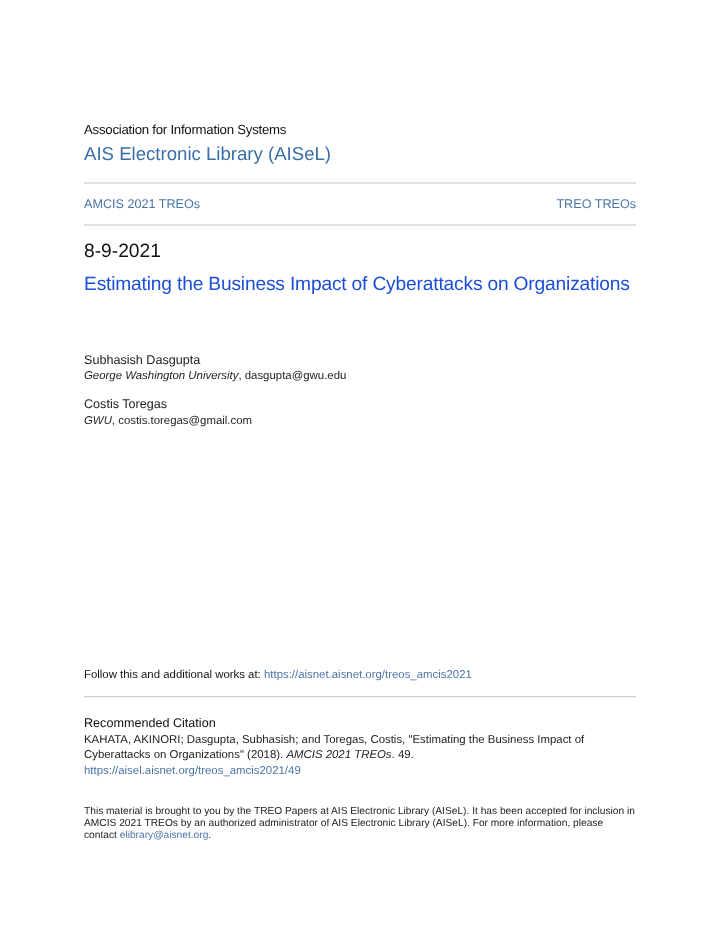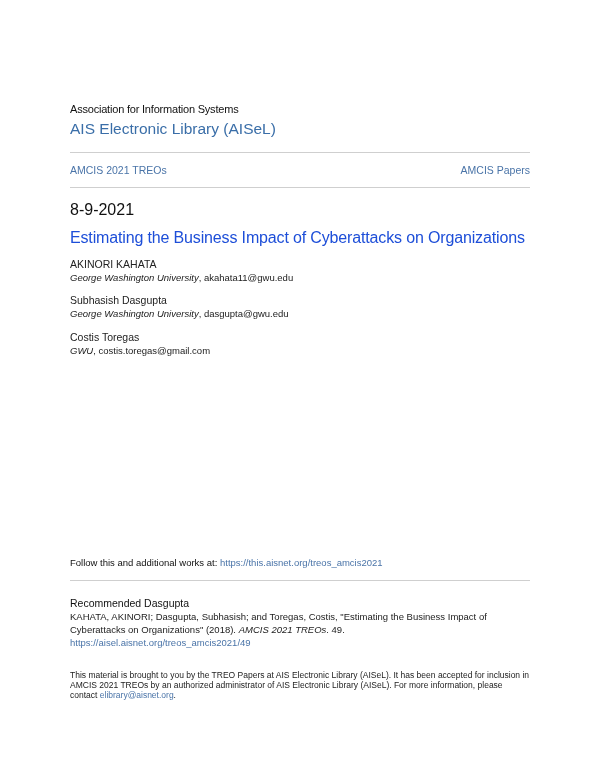--- a/index.html
+++ b/index.html
@@ -118,51 +118,47 @@
 
 <div class="page">
 
   <div class="abs org-name">Association for Information Systems</div>
   <a class="abs library-name">AIS Electronic Library (AISeL)</a>
 
   <div class="rule" style="top:152px;"></div>
 
   <div class="abs nav-row">
     <a>AMCIS 2021 TREOs</a>
-    <a>AMCIS Papers</a>
+    <a>TREO TREOs</a>
   </div>
 
   <div class="rule" style="top:187px;"></div>
 
   <div class="abs date">8-9-2021</div>
 
   <div class="abs title">Estimating the Business Impact of Cyberattacks on Organizations</div>
 
-  <div class="author" style="top:258px;">
-    <div class="author-name">AKINORI KAHATA</div>
-    <div class="author-affil"><i>George Washington University</i>, <span>akahata11@gwu.edu</span></div>
-  </div>
 
   <div class="author" style="top:294px;">
     <div class="author-name">Subhasish Dasgupta</div>
     <div class="author-affil"><i>George Washington University</i>, <span>dasgupta@gwu.edu</span></div>
   </div>
 
   <div class="author" style="top:331px;">
     <div class="author-name">Costis Toregas</div>
     <div class="author-affil"><i>GWU</i>, <span>costis.toregas@gmail.com</span></div>
   </div>
 
   <div class="abs follow">
-    <span>Follow this and additional works at: </span><a class="link">https://this.aisnet.org/treos_amcis2021</a>
+    <span>Follow this and additional works at: </span><a class="link">https://aisnet.aisnet.org/treos_amcis2021</a>
   </div>
 
   <div class="rule" style="top:580px;"></div>
 
-  <div class="abs rc-heading">Recommended Dasgupta</div>
+  <div class="abs rc-heading">Recommended Citation</div>
   <div class="abs rc-body">
     <span>KAHATA, AKINORI; Dasgupta, Subhasish; and Toregas, Costis, "Estimating the Business Impact of Cyberattacks on Organizations" (2018). </span><i>AMCIS 2021 TREOs</i><span>. 49.</span><br>
     <a class="link">https://aisel.aisnet.org/treos_amcis2021/49</a>
   </div>
 
   <div class="abs footer-note">
     <span>This material is brought to you by the TREO Papers at AIS Electronic Library (AISeL). It has been accepted for inclusion in AMCIS 2021 TREOs by an authorized administrator of AIS Electronic Library (AISeL). For more information, please contact </span><a class="link">elibrary@aisnet.org</a><span>.</span>
   </div>
 
 </div>

